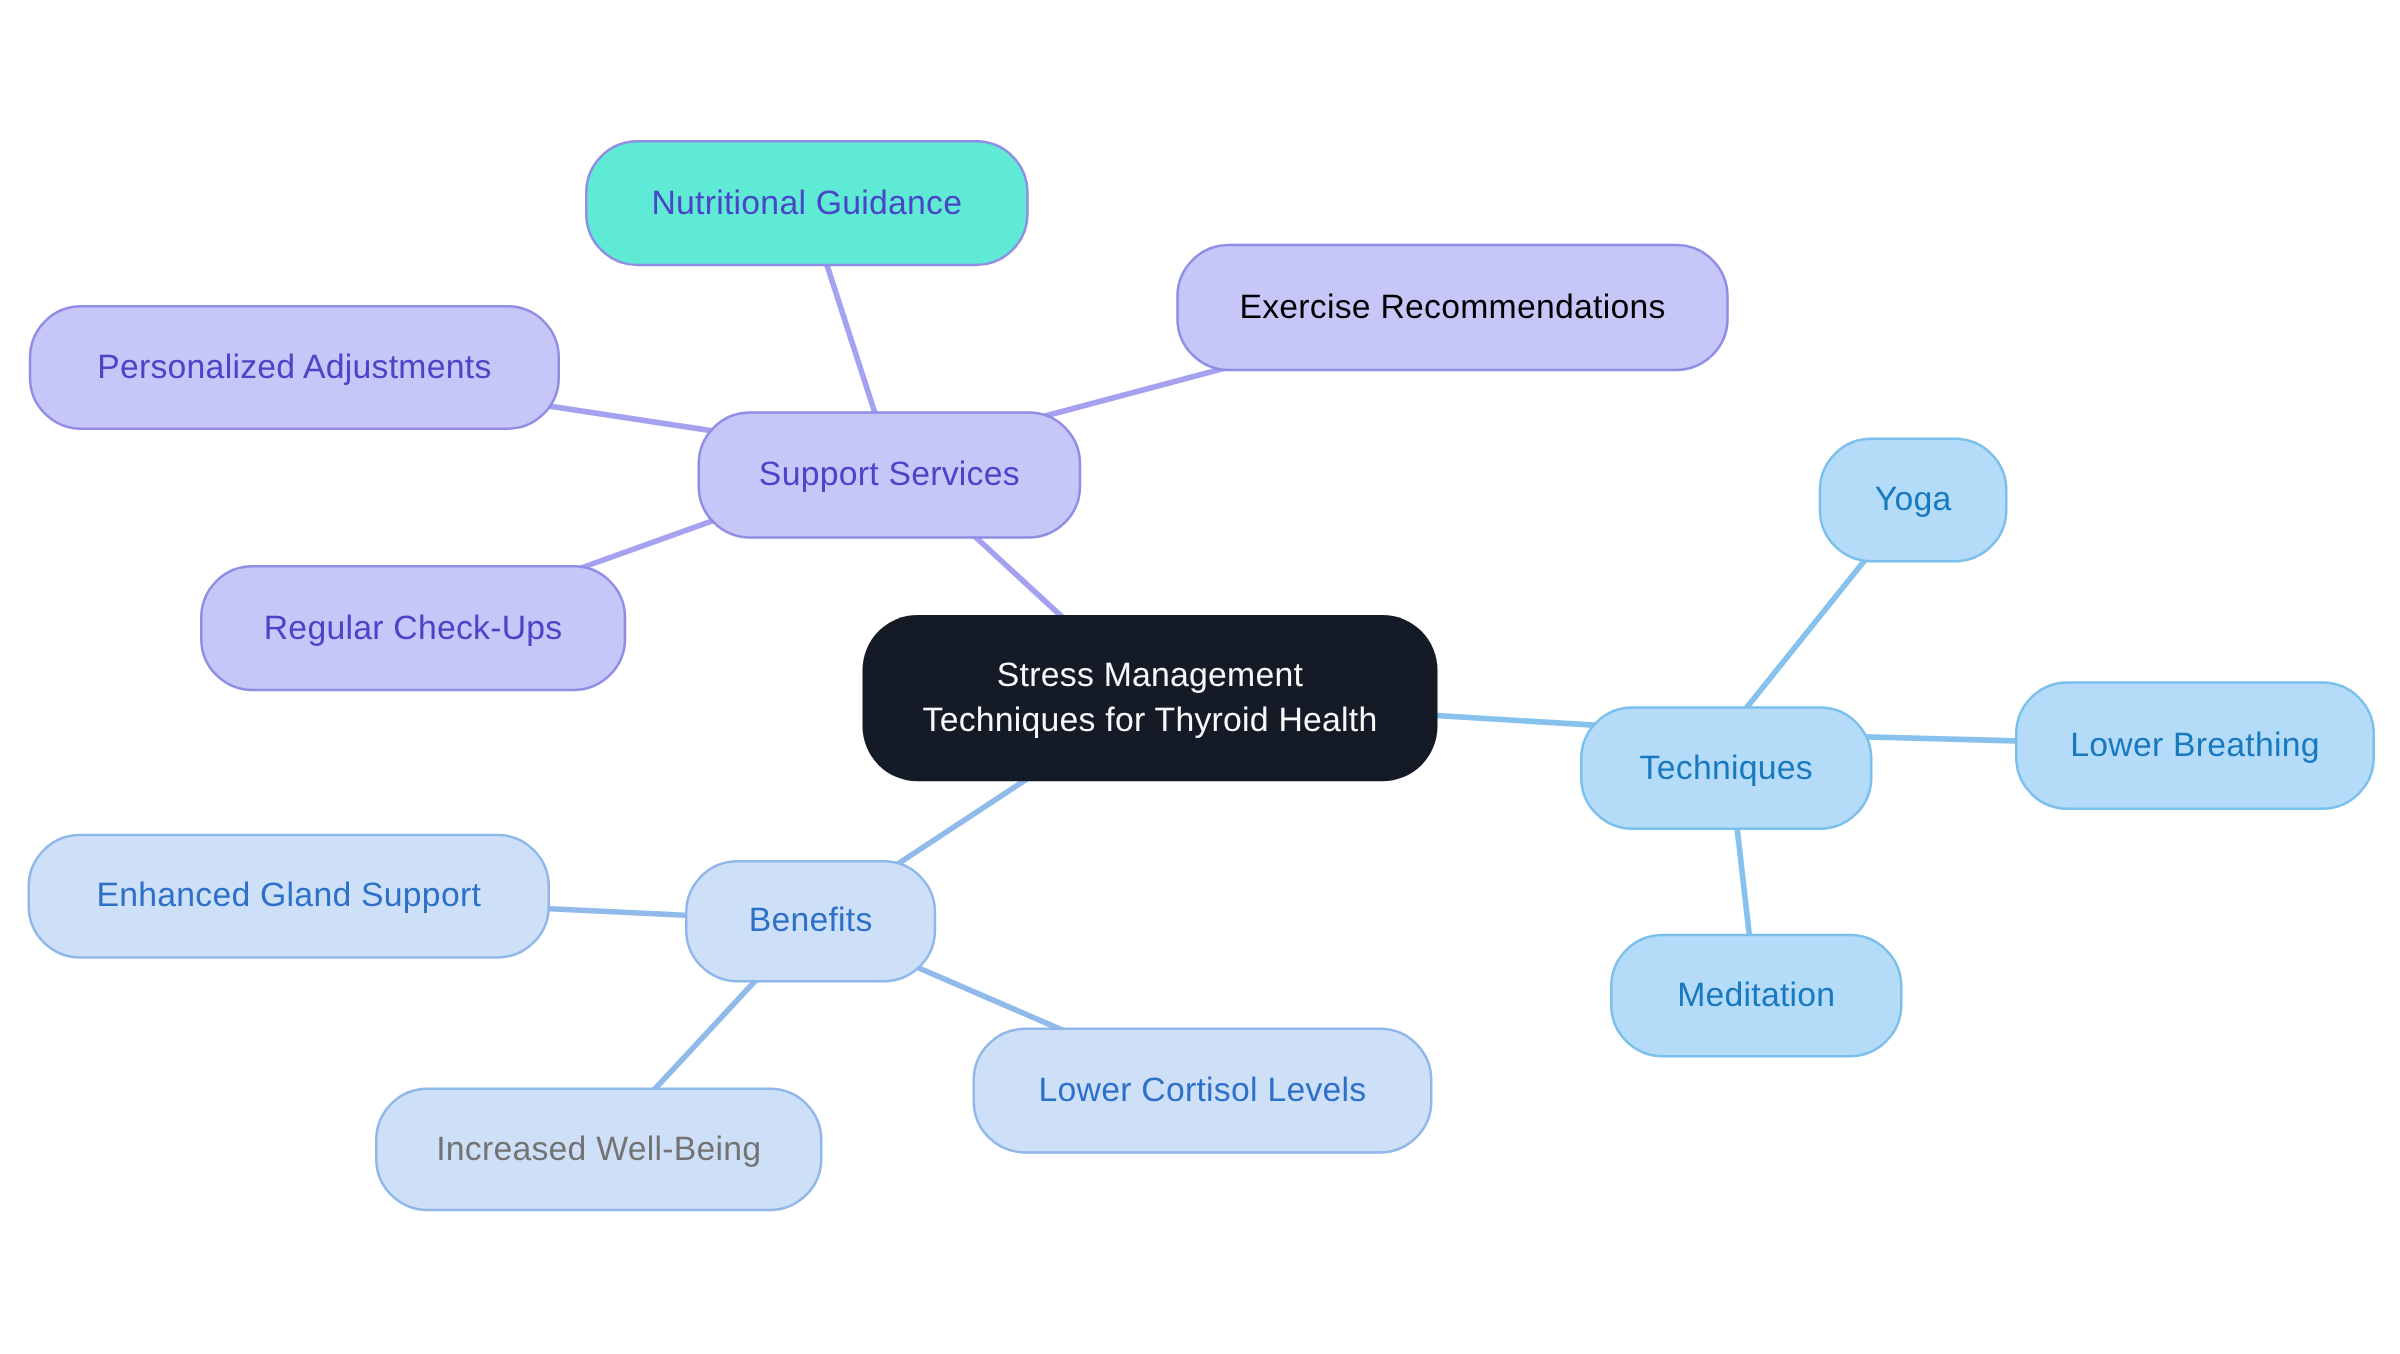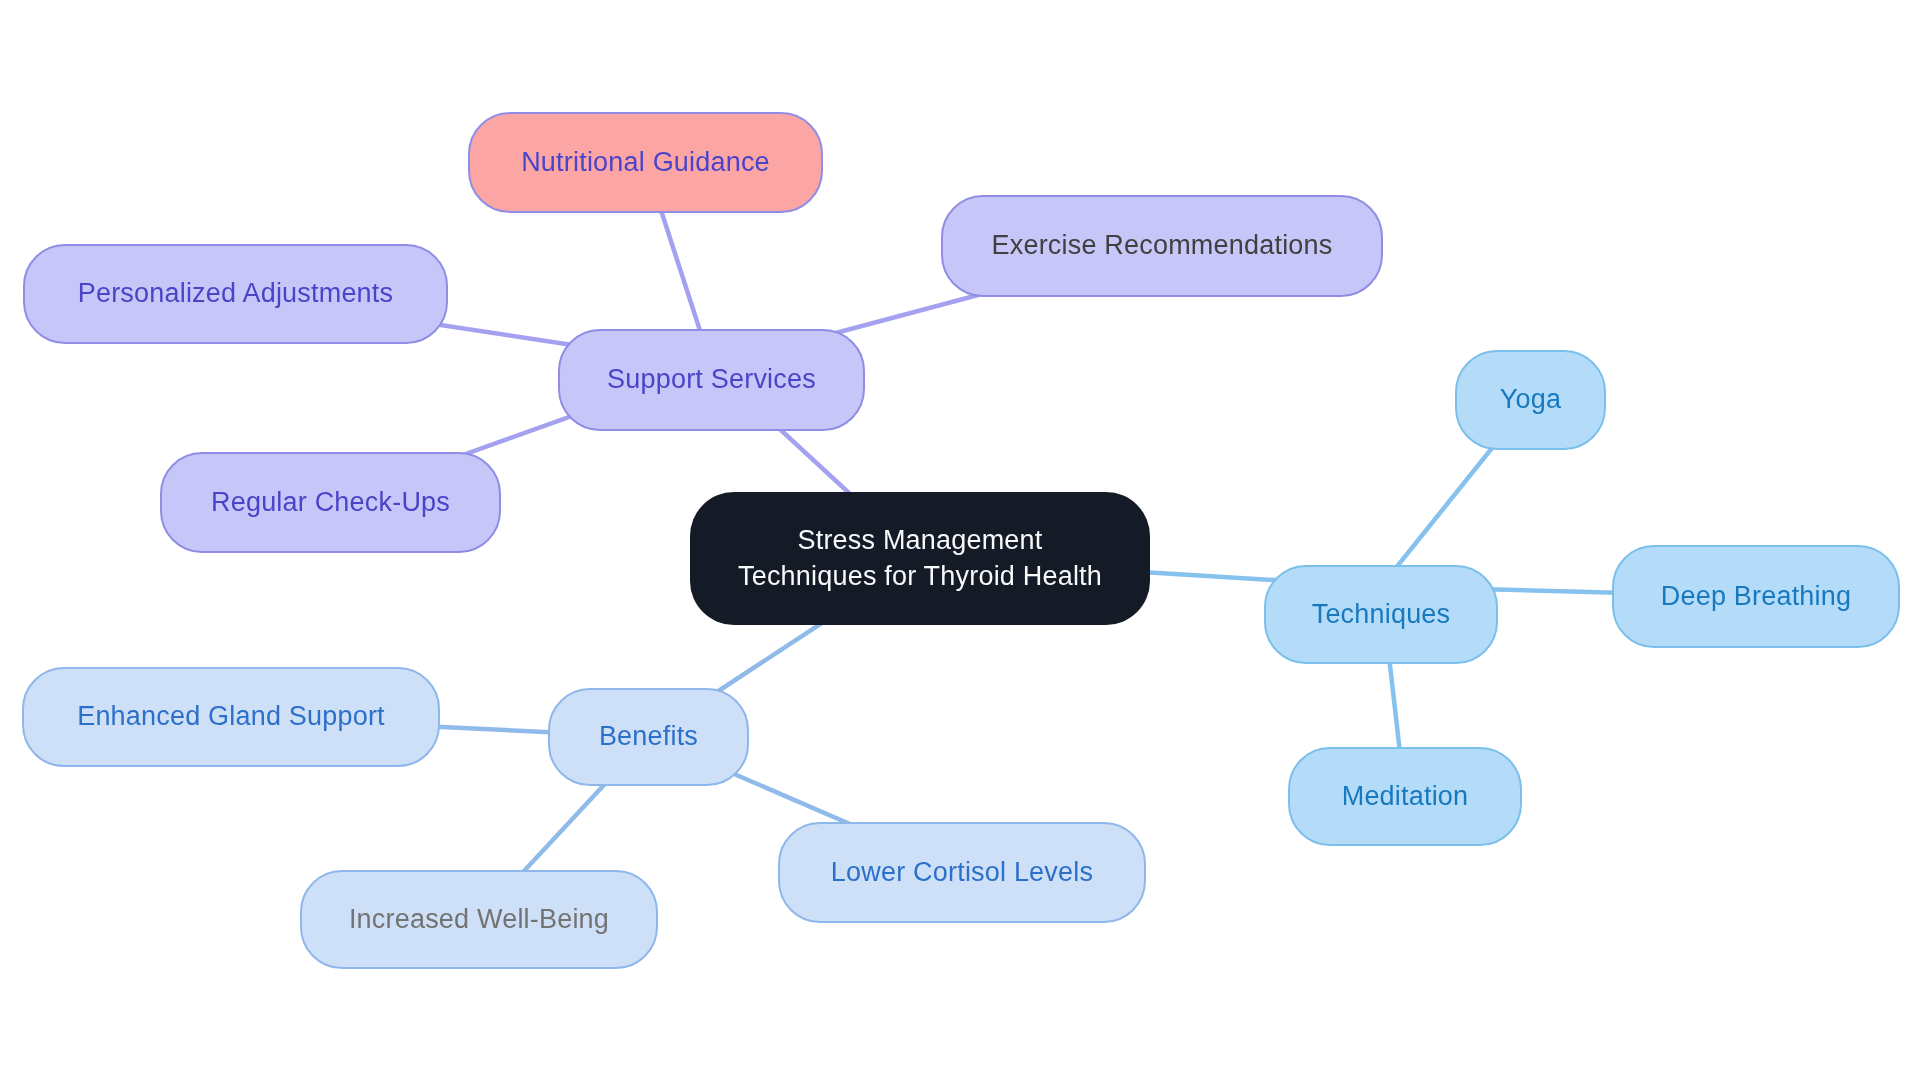--- a/index.html
+++ b/index.html
@@ -66,40 +66,40 @@
       <line x1="648.5" y1="737" x2="962" y2="872.5" stroke="#8FBAEA" stroke-width="4.5" stroke-linecap="round"></line>
     </svg>
   <div id="nodes">
       <div class="node node-central" style="left: 690px; top: 492px; width: 460px; height: 133px; background: rgb(21, 27, 38); border-color: rgb(21, 27, 38);">
         <span class="node-label" style="color: rgb(247, 248, 250);">Stress Management
 Techniques for Thyroid Health</span>
       </div>
       <div class="node" style="left: 558px; top: 329px; width: 307px; height: 102px; background: rgb(199, 198, 248); border-color: rgb(143, 141, 228);">
         <span class="node-label" style="color: rgb(74, 68, 200);">Support Services</span>
       </div>
-      <div class="node" style="left: 468px; top: 112px; width: 355px; height: 101px; background: #fca5a5; border-color: rgb(143, 141, 228);">
+      <div class="node" style="left: 468px; top: 112px; width: 355px; height: 101px; background: #5eead4; border-color: rgb(143, 141, 228);">
         <span class="node-label" style="color: rgb(74, 68, 200);">Nutritional Guidance</span>
       </div>
       <div class="node" style="left: 941px; top: 195px; width: 442px; height: 102px; background: rgb(199, 198, 248); border-color: rgb(143, 141, 228);">
-        <span class="node-label" style="color: #404040;">Exercise Recommendations</span>
+        <span class="node-label" style="color: #000000;">Exercise Recommendations</span>
       </div>
       <div class="node" style="left: 23px; top: 244px; width: 425px; height: 100px; background: rgb(199, 198, 248); border-color: rgb(143, 141, 228);">
         <span class="node-label" style="color: rgb(74, 68, 200);">Personalized Adjustments</span>
       </div>
       <div class="node" style="left: 160px; top: 452px; width: 341px; height: 101px; background: rgb(199, 198, 248); border-color: rgb(143, 141, 228);">
         <span class="node-label" style="color: rgb(74, 68, 200);">Regular Check-Ups</span>
       </div>
       <div class="node" style="left: 1264px; top: 565px; width: 234px; height: 99px; background: rgb(180, 220, 248); border-color: rgb(123, 191, 235);">
         <span class="node-label" style="color: rgb(24, 121, 191);">Techniques</span>
       </div>
       <div class="node" style="left: 1455px; top: 350px; width: 151px; height: 100px; background: rgb(180, 220, 248); border-color: rgb(123, 191, 235);">
         <span class="node-label" style="color: rgb(24, 121, 191);">Yoga</span>
       </div>
       <div class="node" style="left: 1612px; top: 545px; width: 288px; height: 103px; background: rgb(180, 220, 248); border-color: rgb(123, 191, 235);">
-        <span class="node-label" style="color: rgb(24, 121, 191);">Deep Breathing</span>
+        <span class="node-label" style="color: rgb(24, 121, 191);">Lower Breathing</span>
       </div>
       <div class="node" style="left: 1288px; top: 747px; width: 234px; height: 99px; background: rgb(180, 220, 248); border-color: rgb(123, 191, 235);">
         <span class="node-label" style="color: rgb(24, 121, 191);">Meditation</span>
       </div>
       <div class="node" style="left: 548px; top: 688px; width: 201px; height: 98px; background: rgb(206, 224, 247); border-color: rgb(143, 183, 233);">
         <span class="node-label" style="color: rgb(44, 112, 201);">Benefits</span>
       </div>
       <div class="node" style="left: 22px; top: 667px; width: 418px; height: 100px; background: rgb(206, 224, 247); border-color: rgb(143, 183, 233);">
         <span class="node-label" style="color: rgb(44, 112, 201);">Enhanced Gland Support</span>
       </div>

